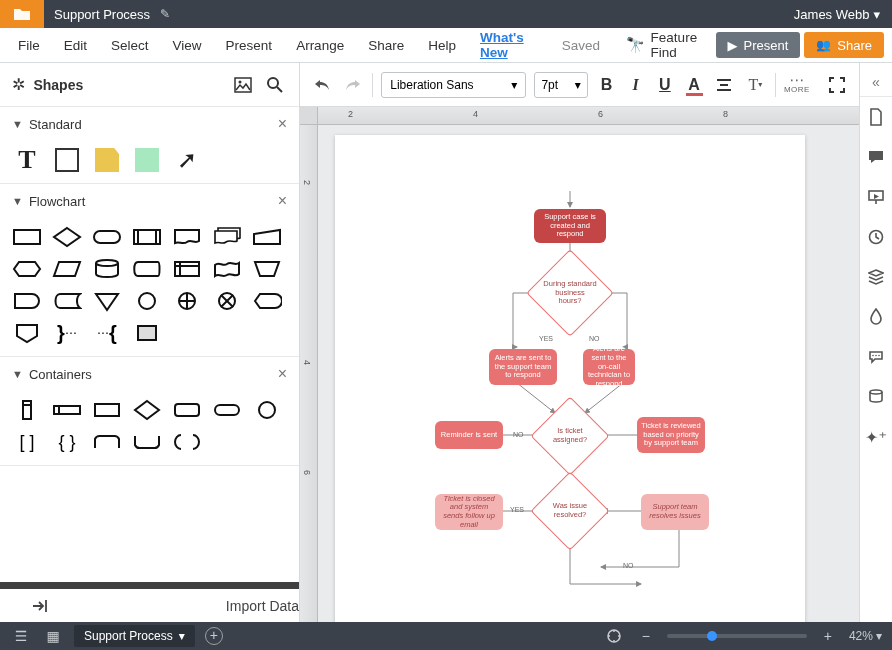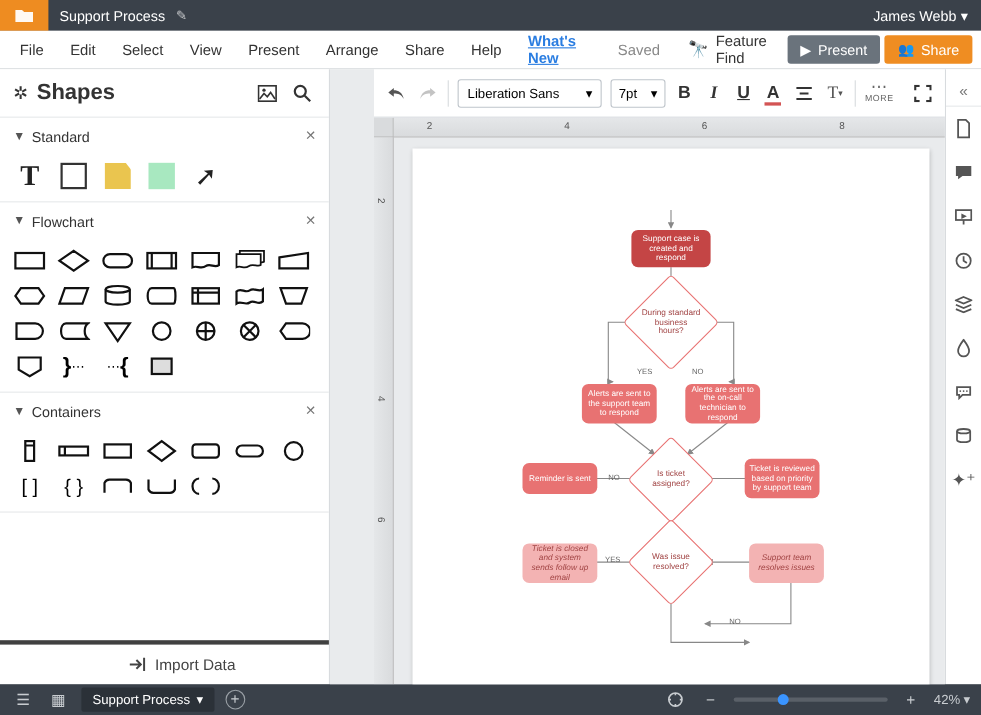--- a/index.html
+++ b/index.html
@@ -24,43 +24,43 @@
 .menubar .btn-present { background: #6a737c; }
 .menubar .btn-share { background: #ef8d22; }
 
 
 .main { flex: 1; display: flex; min-height: 0; }
 
 
 .left-panel { width: 300px; border-right: 1px solid #d8dbde; display: flex; flex-direction: column; background: #fff; }
 .lp-header { height: 44px; display: flex; align-items: center; padding: 0 12px; gap: 8px; border-bottom: 1px solid #e6e8ea; }
 .lp-header .gear { font-size: 16px; color: #333; }
-.lp-header .shapes-label { font-weight: 600; font-size: 20px; color: #333; }
+.lp-header .shapes-label { font-weight: 600; font-size: 14px; color: #333; }
 .lp-header .hspacer { flex: 1; }
 .lp-header .hicon { width: 24px; height: 24px; display: flex; align-items: center; justify-content: center; color: #333; font-size: 16px; }
 
 .lp-scroll { flex: 1; overflow-y: auto; }
 .cat { border-bottom: 1px solid #e6e8ea; }
 .cat-head { height: 34px; display: flex; align-items: center; padding: 0 12px; font-size: 13px; color: #333; cursor: pointer; }
 .cat-head .tri { color: #555; font-size: 11px; margin-right: 6px; }
 .cat-head .close { margin-left: auto; color: #777; font-size: 16px; }
 .cat-body { padding: 8px 12px 12px; display: flex; flex-wrap: wrap; gap: 10px 10px; }
 
 .ssh { width: 30px; height: 22px; display: flex; align-items: center; justify-content: center; cursor: pointer; }
 .ssh svg { width: 30px; height: 22px; }
 .ssh-t { font-size: 26px; font-family: Georgia, serif; font-weight: 600; color: #222; width: 30px; text-align: center; }
 .ssh-sq { width: 24px; height: 24px; border: 2px solid #333; background: #fff; }
 .ssh-note { width: 24px; height: 24px; background: #eac54f; clip-path: polygon(0 0, 80% 0, 100% 25%, 100% 100%, 0 100%); }
 .ssh-green { width: 24px; height: 24px; background: #a8e8c0; }
 .ssh-arrow { font-size: 24px; color: #222; }
 
-.import-row { height: 40px; border-top: 4px solid #404040; display: flex; align-items: center; justify-content: center; gap: 8px; font-size: 14px; color: #444; cursor: pointer; padding-left: 32px; }
-
-
-.canvas-area { flex: 1; display: flex; flex-direction: column; background: #e9ebed; position: relative; min-width: 0; padding-left: 40px; }
+.import-row { height: 40px; border-top: 7px solid #404040; display: flex; align-items: center; justify-content: space-between; gap: 8px; font-size: 14px; color: #444; cursor: pointer; padding-left: 32px; }
+
+
+.canvas-area { flex: 1; display: flex; flex-direction: column; background: #e9ebed; position: relative; min-width: 0; }
 .toolbar { height: 44px; background: #fff; border-bottom: 1px solid #d8dbde; display: flex; align-items: center; padding: 0 10px; gap: 8px; }
 .toolbar .tb-btn { width: 24px; height: 24px; display: flex; align-items: center; justify-content: center; color: #555; cursor: pointer; }
 .toolbar .disabled { opacity: .35; }
 .toolbar .sep { width: 1px; height: 24px; background: #d8dbde; }
 .toolbar .font-sel { width: 150px; height: 26px; border: 1px solid #bfc5cb; border-radius: 3px; padding: 0 8px; font-size: 12px; display: flex; align-items: center; justify-content: space-between; background: #fff; cursor: pointer; }
 .toolbar .size-sel { width: 55px; height: 26px; border: 1px solid #bfc5cb; border-radius: 3px; padding: 0 6px; font-size: 12px; display: flex; align-items: center; justify-content: space-between; background: #fff; cursor: pointer; }
 .toolbar .fmt { font-weight: 600; font-size: 16px; width: 22px; text-align: center; cursor: pointer; color: #333; }
 .toolbar .fmt-i { font-style: italic; font-family: Georgia, serif; }
 .toolbar .fmt-u { text-decoration: underline; }
 .toolbar .fmt-a { position: relative; }
@@ -504,21 +504,21 @@
             <span>Support case is created and respond</span>
           </div>
         <div class="fc-shape fc-diamond" style="left:204px;top:127px;width:62px;height:62px;">
             <span>During standard business hours?</span>
           </div>
         <div class="fc-label" style="left:204px;top:200px;">YES</div>
         <div class="fc-label" style="left:254px;top:200px;">NO</div>
         <div class="fc-shape fc-rect fc-mid" style="left:154px;top:214px;width:68px;height:36px;">
             <span>Alerts are sent to the support team to respond</span>
           </div>
-        <div class="fc-shape fc-rect fc-mid" style="left:248px;top:214px;width:68px;height:36px;">
+        <div class="fc-shape fc-rect fc-mid" style="left:248px;top:214px;width:52px;height:36px;">
             <span>Alerts are sent to the on-call technician to respond</span>
           </div>
         <div class="fc-shape fc-diamond" style="left:207px;top:273px;width:56px;height:56px;">
             <span>Is ticket assigned?</span>
           </div>
         <div class="fc-label" style="left:178px;top:296px;">NO</div>
         <div class="fc-shape fc-rect fc-mid" style="left:100px;top:286px;width:68px;height:28px;">
             <span>Reminder is sent</span>
           </div>
         <div class="fc-shape fc-rect fc-mid" style="left:302px;top:282px;width:68px;height:36px;">

